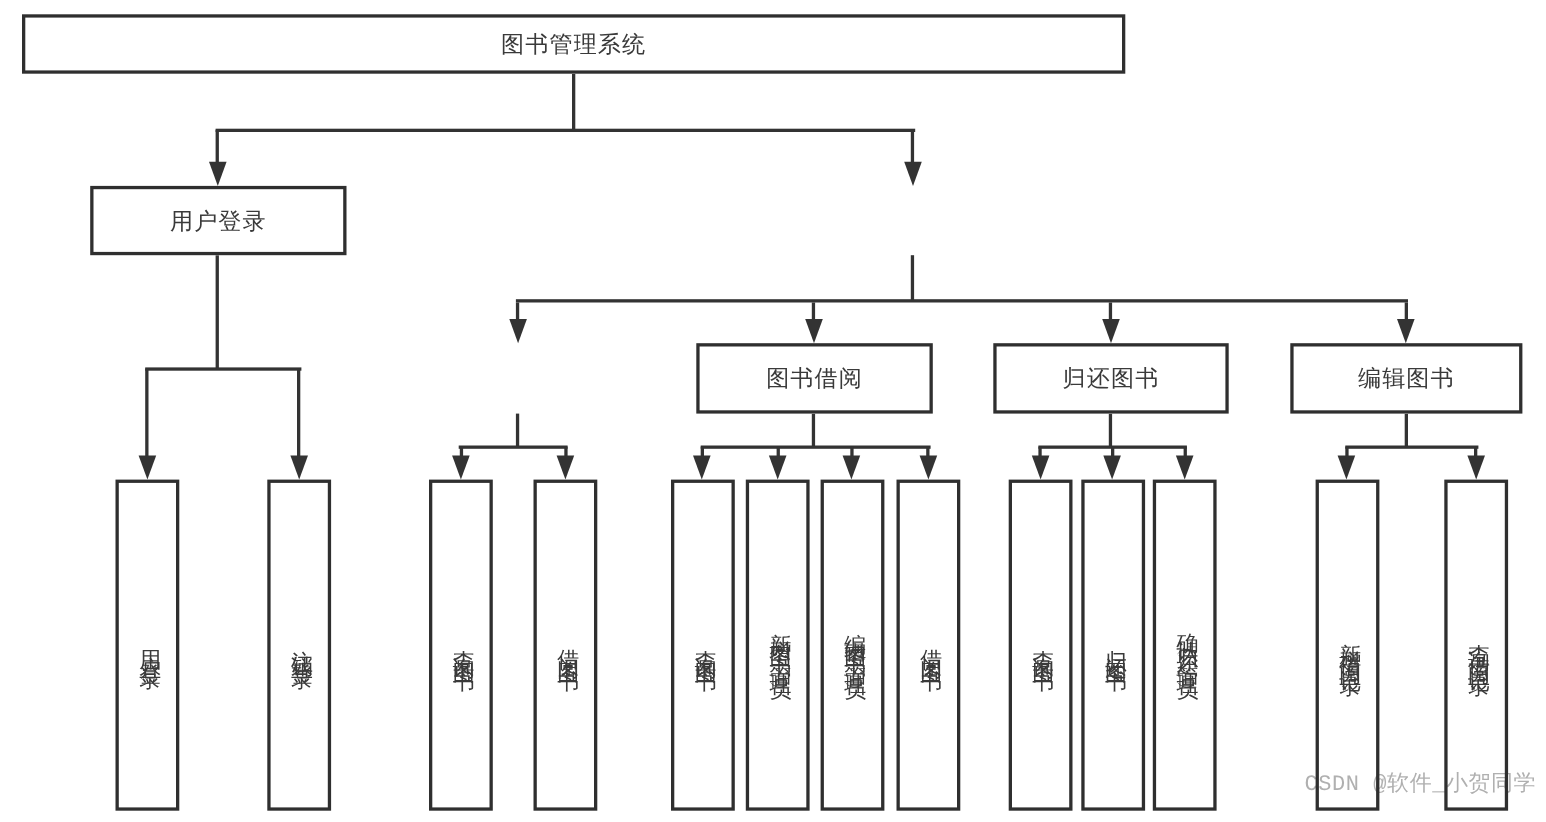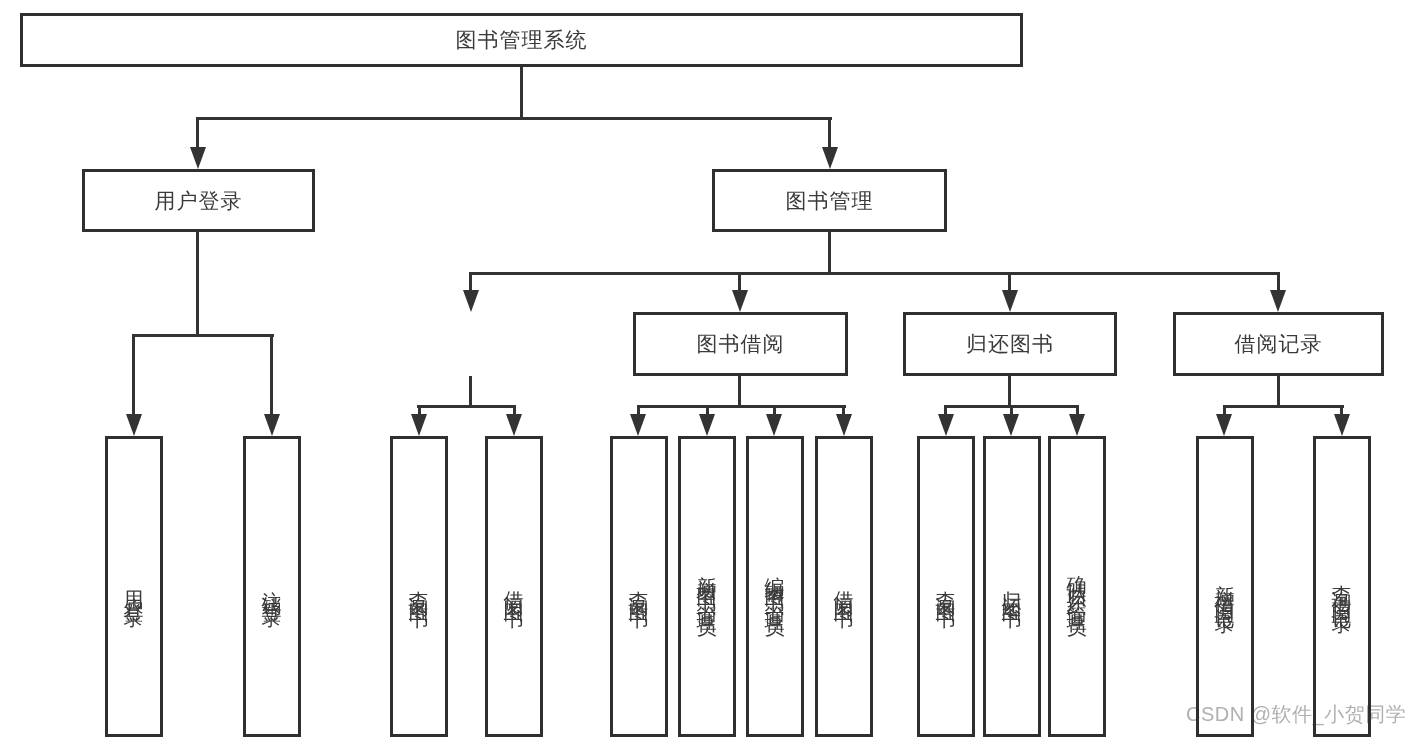--- a/index.html
+++ b/index.html
@@ -6,21 +6,21 @@
     --line:#333333;
     --box_border:#2f2f2f;
     --text:#3a3a3a;
     --watermark:#b0b0b0;
     --background:#ffffff;
   }
   html,body{margin:0;padding:0;background:var(--background);}
   #canvas{
     position:relative;width:1405px;height:747px;overflow:hidden;
     background:var(--background);
-    font-family:Liberation Sans, sans-serif;
+    font-family:Liberation Mono, monospace;
   }
   .box{
     position:absolute;box-sizing:border-box;
     border:3px solid var(--box_border);background:#ffffff;
     display:flex;align-items:center;justify-content:center;z-index:2;
   }
   .vbox{
     position:absolute;box-sizing:border-box;
     border:3px solid var(--box_border);background:transparent;
     display:flex;align-items:center;justify-content:center;z-index:2;
@@ -54,23 +54,20 @@
   <div class="vl" style="left:520px;top:67px;height:51px"></div>
   <div class="hl" style="left:196px;top:117px;width:636px"></div>
   <div class="vl" style="left:196px;top:118px;height:30px"></div>
   <div class="vl" style="left:828px;top:118px;height:30px"></div>
   <div class="ar" style="left:190px;top:147px"></div>
   <div class="ar" style="left:822px;top:147px"></div>
 
   <div class="box" style="left:82px;top:169px;width:233px;height:63px">
     <span class="lbl">用户登录</span>
   </div>
-  <div class="box" style="left:712px;top:169px;width:235px;height:63px">
-    <span class="lbl">图书管理</span>
-  </div>
 
   <div class="vl" style="left:196px;top:232px;height:103px"></div>
   <div class="hl" style="left:132px;top:334px;width:142px"></div>
   <div class="vl" style="left:132px;top:335px;height:80px"></div>
   <div class="vl" style="left:270px;top:335px;height:80px"></div>
   <div class="ar" style="left:126px;top:414px"></div>
   <div class="ar" style="left:264px;top:414px"></div>
 
   <div class="vbox" style="left:105px;top:436px;width:58px;height:301px">
     <span class="vlbl">用户登录</span>
@@ -90,21 +87,21 @@
   <div class="ar" style="left:1002px;top:290px"></div>
   <div class="ar" style="left:1270px;top:290px"></div>
 
   <div class="box" style="left:633px;top:312px;width:215px;height:64px">
     <span class="lbl">图书借阅</span>
   </div>
   <div class="box" style="left:903px;top:312px;width:214px;height:64px">
     <span class="lbl">归还图书</span>
   </div>
   <div class="box" style="left:1173px;top:312px;width:211px;height:64px">
-    <span class="lbl">借阅记录</span>
+    <span class="lbl">编辑图书</span>
   </div>
 
   <div class="vl" style="left:469px;top:376px;height:31px"></div>
   <div class="vl" style="left:738px;top:376px;height:31px"></div>
   <div class="vl" style="left:1008px;top:376px;height:31px"></div>
   <div class="vl" style="left:1277px;top:376px;height:31px"></div>
 
   <div class="hl" style="left:417px;top:405px;width:99px"></div>
   <div class="hl" style="left:637px;top:405px;width:209px"></div>
   <div class="hl" style="left:944px;top:405px;width:135px"></div>

